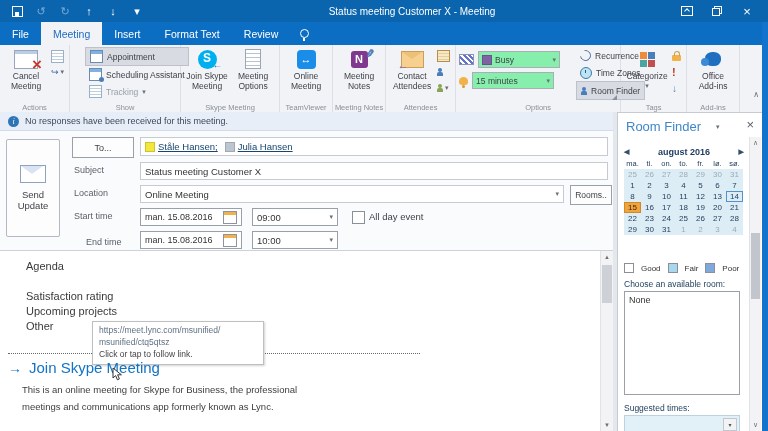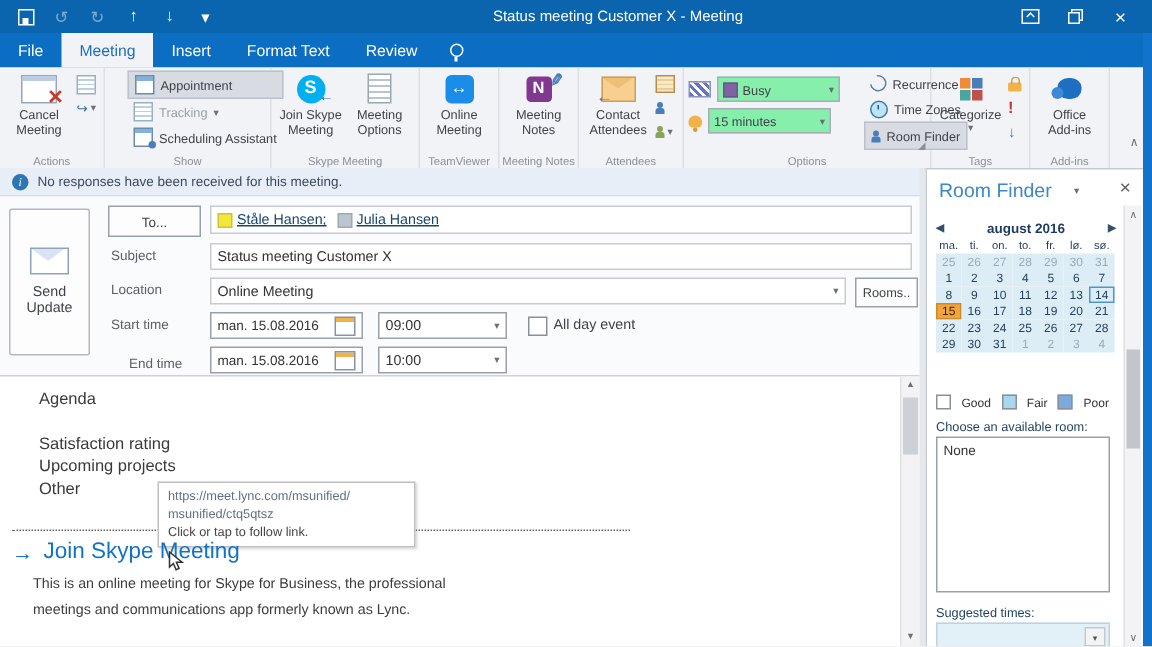--- a/index.html
+++ b/index.html
@@ -111,21 +111,21 @@
   .ddarrow{margin-left:auto;font-size:7px;color:#6a6f78;}
   .ic-dcal{width:12px;height:11px;border:1px solid #8a93a3;background:linear-gradient(#f0b24a 0 3px,#fff 3px);margin-left:auto;flex:none;}
   .rooms-btn{position:absolute;left:570px;top:54px;width:40px;height:18px;background:#fdfdfe;border:1px solid #9aa0aa;
              display:flex;align-items:center;justify-content:center;font-size:8.5px;color:#3f4248;}
   .cb{position:absolute;width:11px;height:11px;background:#fff;border:1px solid #8a9099;}
   .cb-label{position:absolute;font-size:9.5px;color:#3f4248;}
   
   .bodyarea{position:absolute;left:0;top:250px;width:614px;height:181px;background:#fff;border-top:1px solid #cdd2da;box-sizing:border-box;}
   .blines{position:absolute;left:26px;top:8px;font-size:11px;line-height:15px;color:#3a3a3a;}
   .dotted{position:absolute;left:8px;top:102px;width:412px;border-top:1px dotted #666;}
-  .tooltip{position:absolute;left:105px;top:70px;width:158px;background:#fff;border:1px solid #bfbfbf;
+  .tooltip{position:absolute;left:92px;top:70px;width:158px;background:#fff;border:1px solid #bfbfbf;
            box-shadow:1px 1px 2px rgba(0,0,0,.18);padding:3px 6px;font-size:8.5px;line-height:1.4;color:#5f7184;}
   .tooltip .t3{color:#444;}
   .joinrow{position:absolute;left:8px;top:108px;font-size:15px;color:#1173c6;display:flex;align-items:center;gap:7px;}
   .joinrow .ja{font-size:14px;font-weight:bold;}
   .cursor{position:absolute;left:112px;top:116px;}
   .desc{position:absolute;left:22px;top:130px;font-size:9.5px;line-height:17px;color:#3d3d3d;}
   .vscroll{position:absolute;left:600px;top:0;width:13px;height:180px;background:#f3f3f5;border-left:1px solid #e0e2e6;box-sizing:border-box;}
   .vscroll .sa{position:absolute;left:0;width:12px;height:12px;display:flex;align-items:center;justify-content:center;font-size:6px;color:#707070;}
   .vscroll .thumb{position:absolute;left:1px;width:10px;background:#cdd0d6;}
   .gapstrip{position:absolute;left:613px;top:112px;width:4px;height:319px;background:#e4e7ec;}
@@ -220,28 +220,28 @@
       </div>
       <div class="grp-label">Actions</div>
     </div>
 
     <div class="grp" style="width:104px;">
       <div style="display:flex;flex-direction:column;">
         <div class="smallrow sel">
           <span class="ic-cal"></span>
           <span>Appointment</span>
         </div>
+        <div class="smallrow">
+          <span class="ic-sched"></span>
+          <span>Scheduling Assistant</span>
+        </div>
         <div class="smallrow dim">
           <span class="ic-track"></span>
           <span>Tracking</span>
           <span class="arrow">▾</span>
-        </div>
-        <div class="smallrow">
-          <span class="ic-sched"></span>
-          <span>Scheduling Assistant</span>
         </div>
       </div>
       <div class="grp-label">Show</div>
     </div>
 
     <div class="grp">
       <div class="bigbtn">
         <span class="iconslot">
             <span class="ic-skype">S</span>
           </span>

